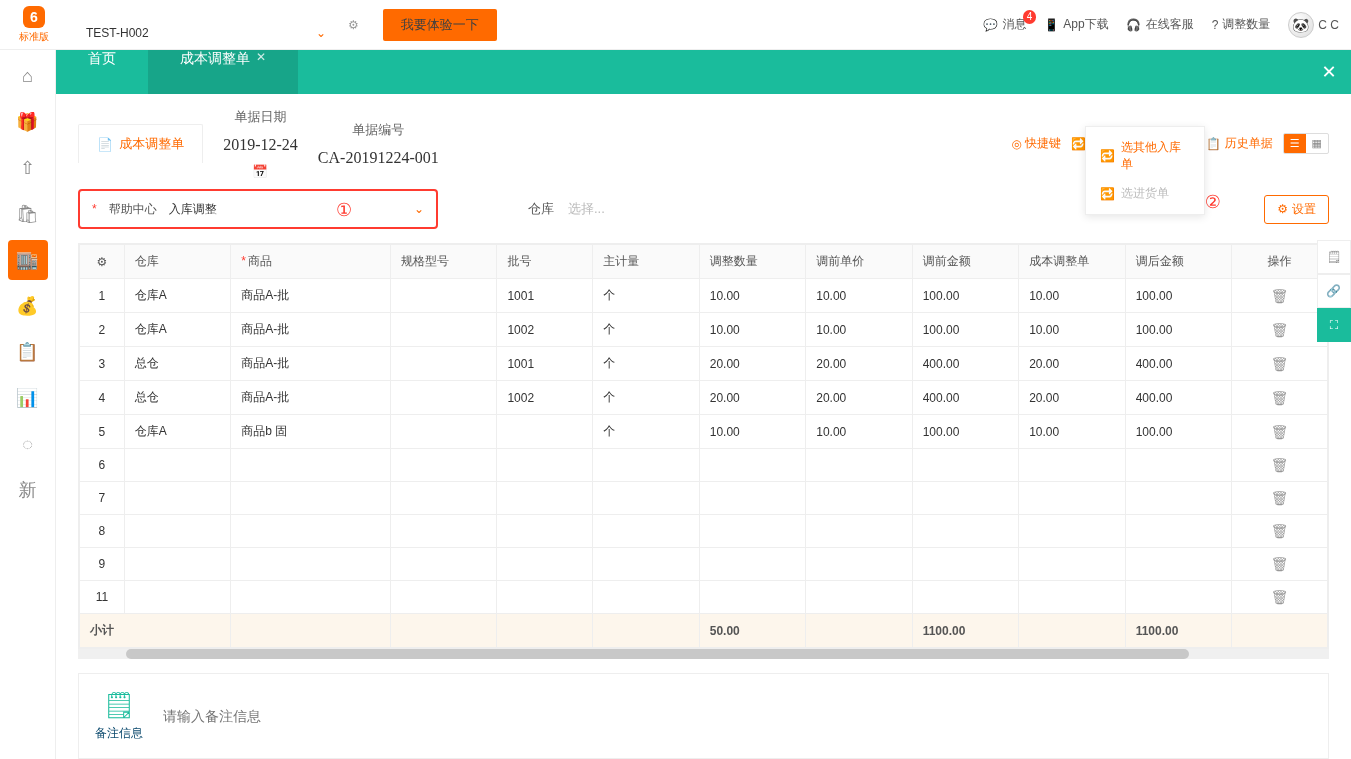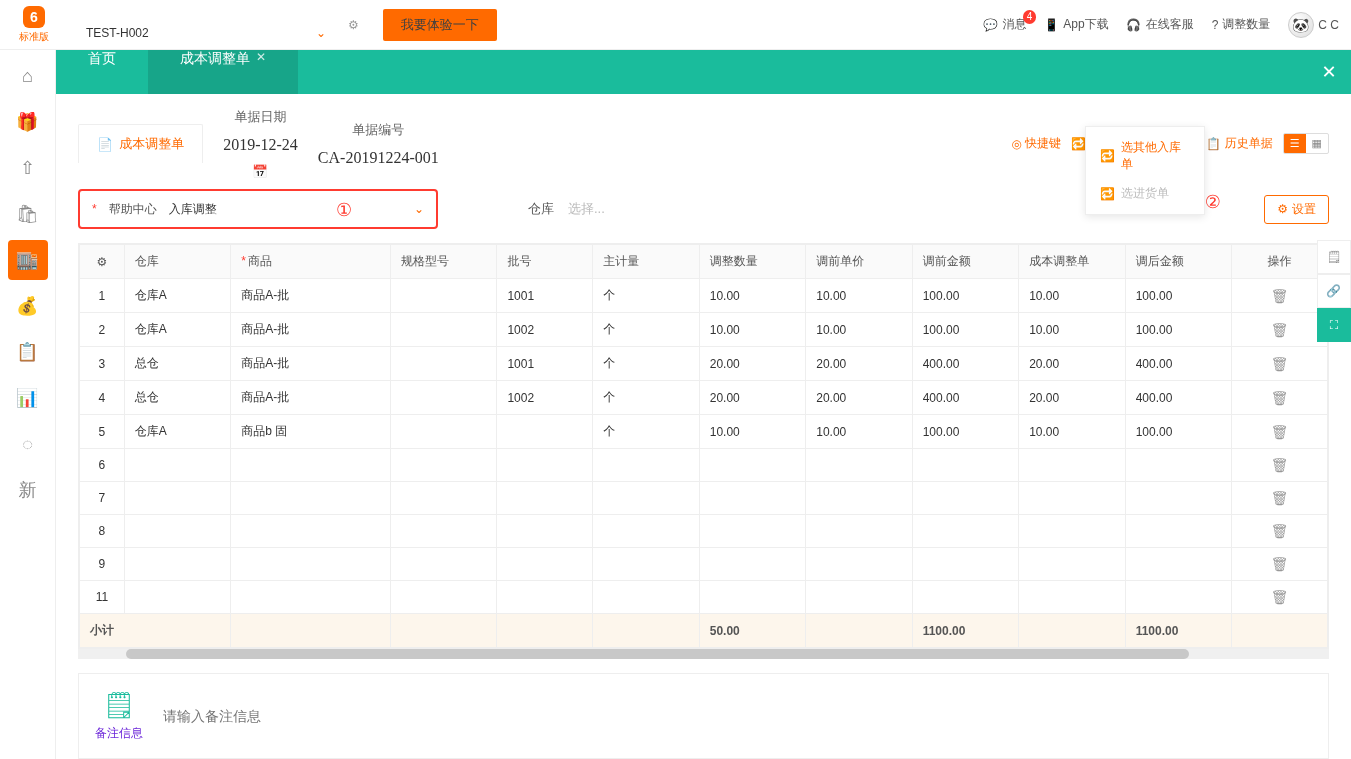--- a/index.html
+++ b/index.html
@@ -69,21 +69,21 @@
 td.op, th.op { text-align:center; width:90px;}
 .del-icon { color:#999; cursor:pointer; font-size:14px;}
 tfoot td { background:#fdf6ec; font-weight:bold; color:#555;}
 .hscroll { height:10px; background:#f0f0f0; margin:0 22px; position:relative;}
 .hscroll .thumb { position:absolute; top:0; left:48px; width:85%; height:100%; background:#c8c8c8; border-radius:5px;}
 
 
 .remark-row { margin:14px 22px 0 22px; display:flex; align-items:center; gap:20px; border:1px solid #eee; padding:16px;}
 .remark-icon-box { display:flex; flex-direction:column; align-items:center; gap:4px; color:#1abc9c;}
 .remark-icon-box .ic { font-size:26px;}
-.remark-icon-box .lbl { color:#6d28d9; font-size:12px;}
+.remark-icon-box .lbl { color:#0c4a6e; font-size:12px;}
 .remark-input { flex:1; border:none; outline:none; font-size:14px; color:#888;}
 
 
 .side-tools { position:fixed; right:0; top:240px; display:flex; flex-direction:column; gap:0;}
 .side-tools .st { width:34px; height:34px; border:1px solid #eee; display:flex; align-items:center; justify-content:center; color:#888; background:#fff; cursor:pointer;}
 .side-tools .st.active { background:#1abc9c; color:#fff; border-color:#1abc9c;}
 </style>
 </head>
 <body>
 

